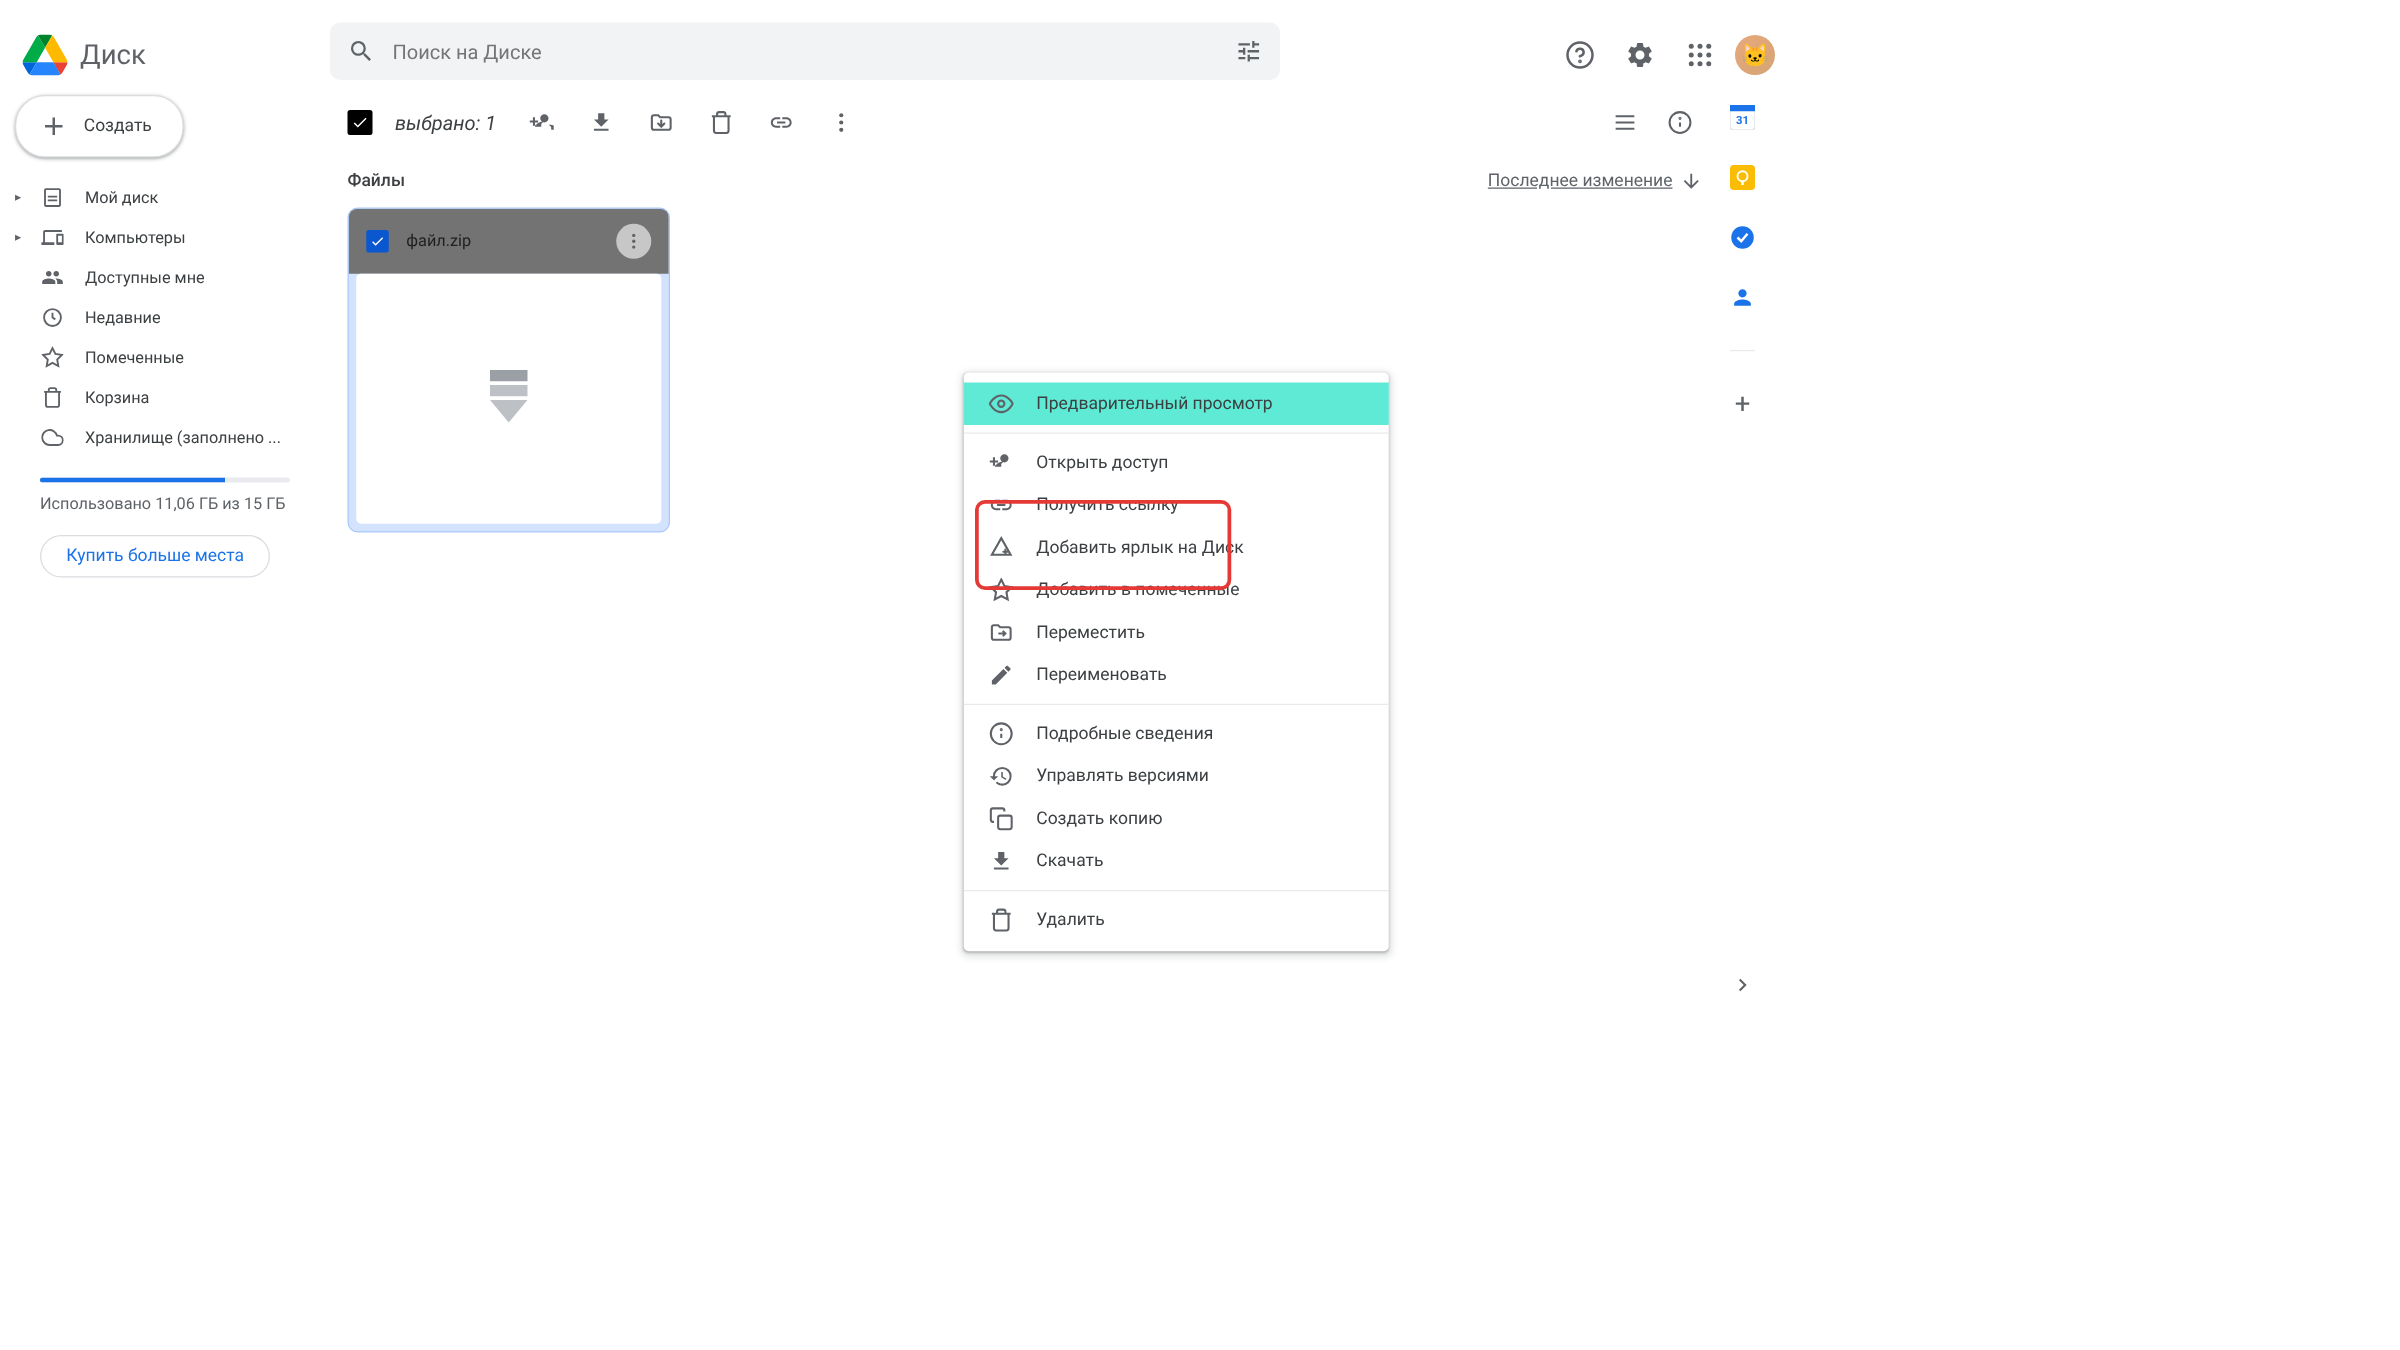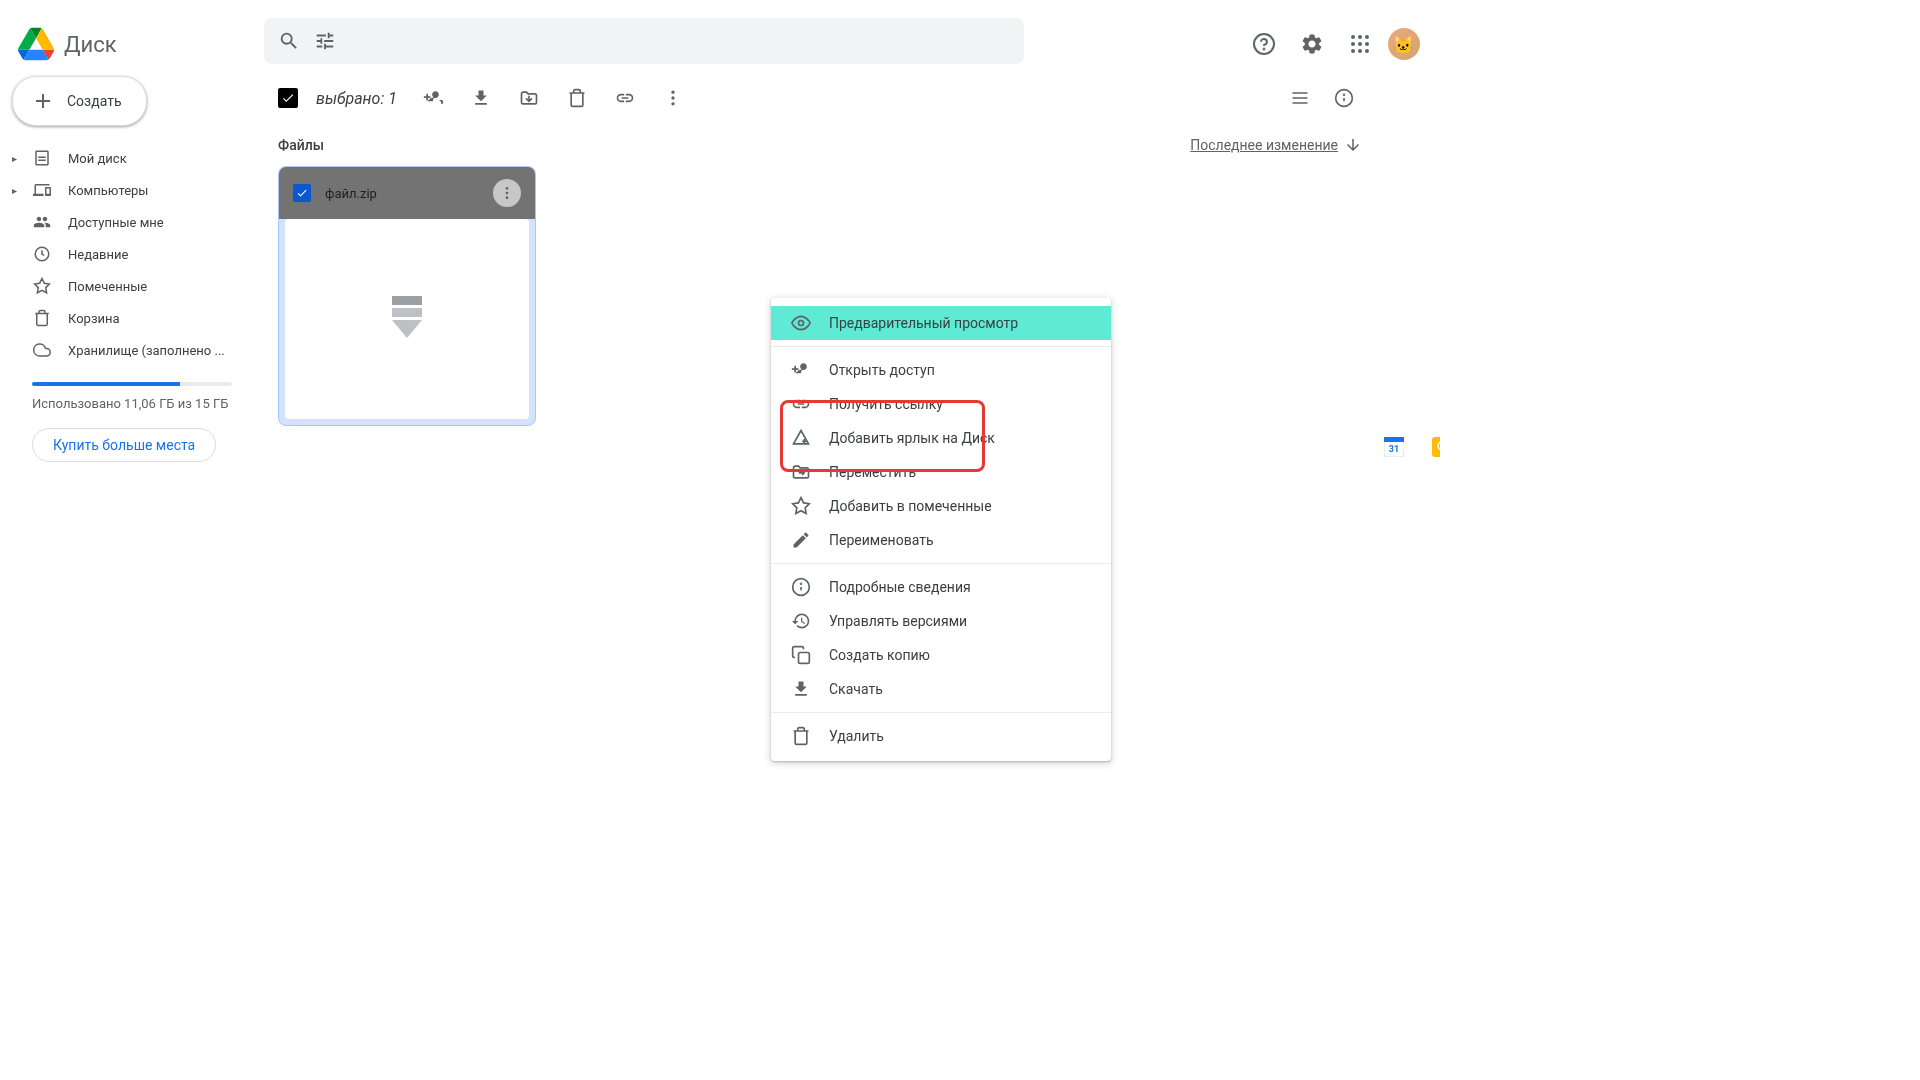--- a/index.html
+++ b/index.html
@@ -53,21 +53,21 @@
 
 .ctx-menu { position: absolute; left: 515px; top: 234px; width: 340px; background: #fff; border-radius: 4px; box-shadow: 0 2px 6px 2px rgba(60,64,67,.15), 0 1px 2px rgba(60,64,67,.3); padding: 8px 0; z-index: 100; }
 .ctx-item { display: flex; align-items: center; gap: 18px; padding: 8px 20px; font-size: 14px; color: #3c4043; cursor: pointer; height: 34px; }
 .ctx-item:hover, .ctx-item.hover { background: #5eead4; }
 .ctx-sep { height: 1px; background: #e8eaed; margin: 6px 0; }
 .ctx-icon { width: 20px; height: 20px; display: flex; align-items: center; justify-content: center; color: #5f6368; }
 .ctx-arrow { margin-left: auto; color: #5f6368; }
 .highlight-box { position: absolute; left: 524px; top: 336px; width: 205px; height: 72px; border: 3px solid #e53935; border-radius: 8px; pointer-events: none; z-index: 101; }
 
 
-.sidepanel { width: 56px; border-left: 0; padding-top: 20px; display: flex; flex-direction: row; align-items: center; gap: 28px; }
+.sidepanel { width: 56px; border-left: 0; padding-top: 20px; display: flex; flex-direction: column; gap: 28px; }
 .sp-icon { width: 20px; height: 20px; display: flex; align-items: center; justify-content: center; cursor: pointer; }
 .sp-divider { width: 20px; height: 1px; background: #e8eaed; margin: 4px 0; }
 .sp-plus { color: #5f6368; font-size: 22px; }
 .sp-bottom { margin-top: auto; margin-bottom: 12px; }
 </style>
 </head>
 <body>
 
 <div class="header">
   <div class="logo-area">
@@ -83,20 +83,21 @@
     </div>
     <span class="logo-text">Диск</span>
   </div>
   <div class="search-wrap">
     <div class="search-bar">
       <span class="search-icon">
         <svg width="22" height="22" viewBox="0 0 24 24" fill="#5f6368">
             <path d="M15.5 14h-.79l-.28-.27A6.471 6.471 0 0016 9.5 6.5 6.5 0 109.5 16c1.61 0 3.09-.59 4.23-1.57l.27.28v.79l5 4.99L20.49 19l-4.99-5zm-6 0C7.01 14 5 11.99 5 9.5S7.01 5 9.5 5 14 7.01 14 9.5 11.99 14 9.5 14z"></path>
           </svg>
       </span>
+      <input type="text" placeholder="Поиск на Диске" style="">
       <span class="tune-icon">
         <svg width="22" height="22" viewBox="0 0 24 24" fill="#5f6368">
             <path d="M3 17v2h6v-2H3zM3 5v2h10V5H3zm10 16v-2h8v-2h-8v-2h-2v6h2zM7 9v2H3v2h4v2h2V9H7zm14 4v-2H11v2h10zm-6-4h2V7h4V5h-4V3h-2v6z"></path>
           </svg>
       </span>
     </div>
   </div>
   <div class="header-right">
     <div class="hdr-btn">
         <svg width="24" height="24" viewBox="0 0 24 24" fill="none" stroke="#5f6368" stroke-width="2">
@@ -332,33 +333,33 @@
             <svg width="20" height="20" viewBox="0 0 24 24" fill="none" stroke="#5f6368" stroke-width="2">
               <path d="M12 3l9 16H3z"></path>
               <path d="M16 14v4m-2-2h4" stroke-linecap="round"></path>
             </svg>
           </span>
         <span>Добавить ярлык на Диск</span>
       </div>
       <div class="ctx-item">
         <span class="ctx-icon">
             <svg width="20" height="20" viewBox="0 0 24 24" fill="none" stroke="#5f6368" stroke-width="2">
+              <path d="M12 2l3.09 6.26L22 9.27l-5 4.87 1.18 6.88L12 17.77l-6.18 3.25L7 14.14 2 9.27l6.91-1.01z"></path>
+            </svg>
+          </span>
+        <span>Добавить в помеченные</span>
+      </div>
+      <div class="ctx-item">
+        <span class="ctx-icon">
+            <svg width="20" height="20" viewBox="0 0 24 24" fill="none" stroke="#5f6368" stroke-width="2">
               <path d="M3 7v10a2 2 0 002 2h14a2 2 0 002-2V9a2 2 0 00-2-2h-8l-2-2H5a2 2 0 00-2 2z"></path>
               <path d="M10 13h6m-2-2l2 2-2 2" stroke-linecap="round"></path>
             </svg>
           </span>
         <span>Переместить</span>
-      </div>
-      <div class="ctx-item">
-        <span class="ctx-icon">
-            <svg width="20" height="20" viewBox="0 0 24 24" fill="none" stroke="#5f6368" stroke-width="2">
-              <path d="M12 2l3.09 6.26L22 9.27l-5 4.87 1.18 6.88L12 17.77l-6.18 3.25L7 14.14 2 9.27l6.91-1.01z"></path>
-            </svg>
-          </span>
-        <span>Добавить в помеченные</span>
       </div>
       <div class="ctx-item">
         <span class="ctx-icon">
             <svg width="20" height="20" viewBox="0 0 24 24" fill="#5f6368">
               <path d="M3 17.25V21h3.75L17.81 9.94l-3.75-3.75L3 17.25zM20.71 7.04a.996.996 0 000-1.41l-2.34-2.34a.996.996 0 00-1.41 0l-1.83 1.83 3.75 3.75 1.83-1.83z"></path>
             </svg>
           </span>
         <span>Переименовать</span>
       </div>
       <div class="ctx-sep"></div>

